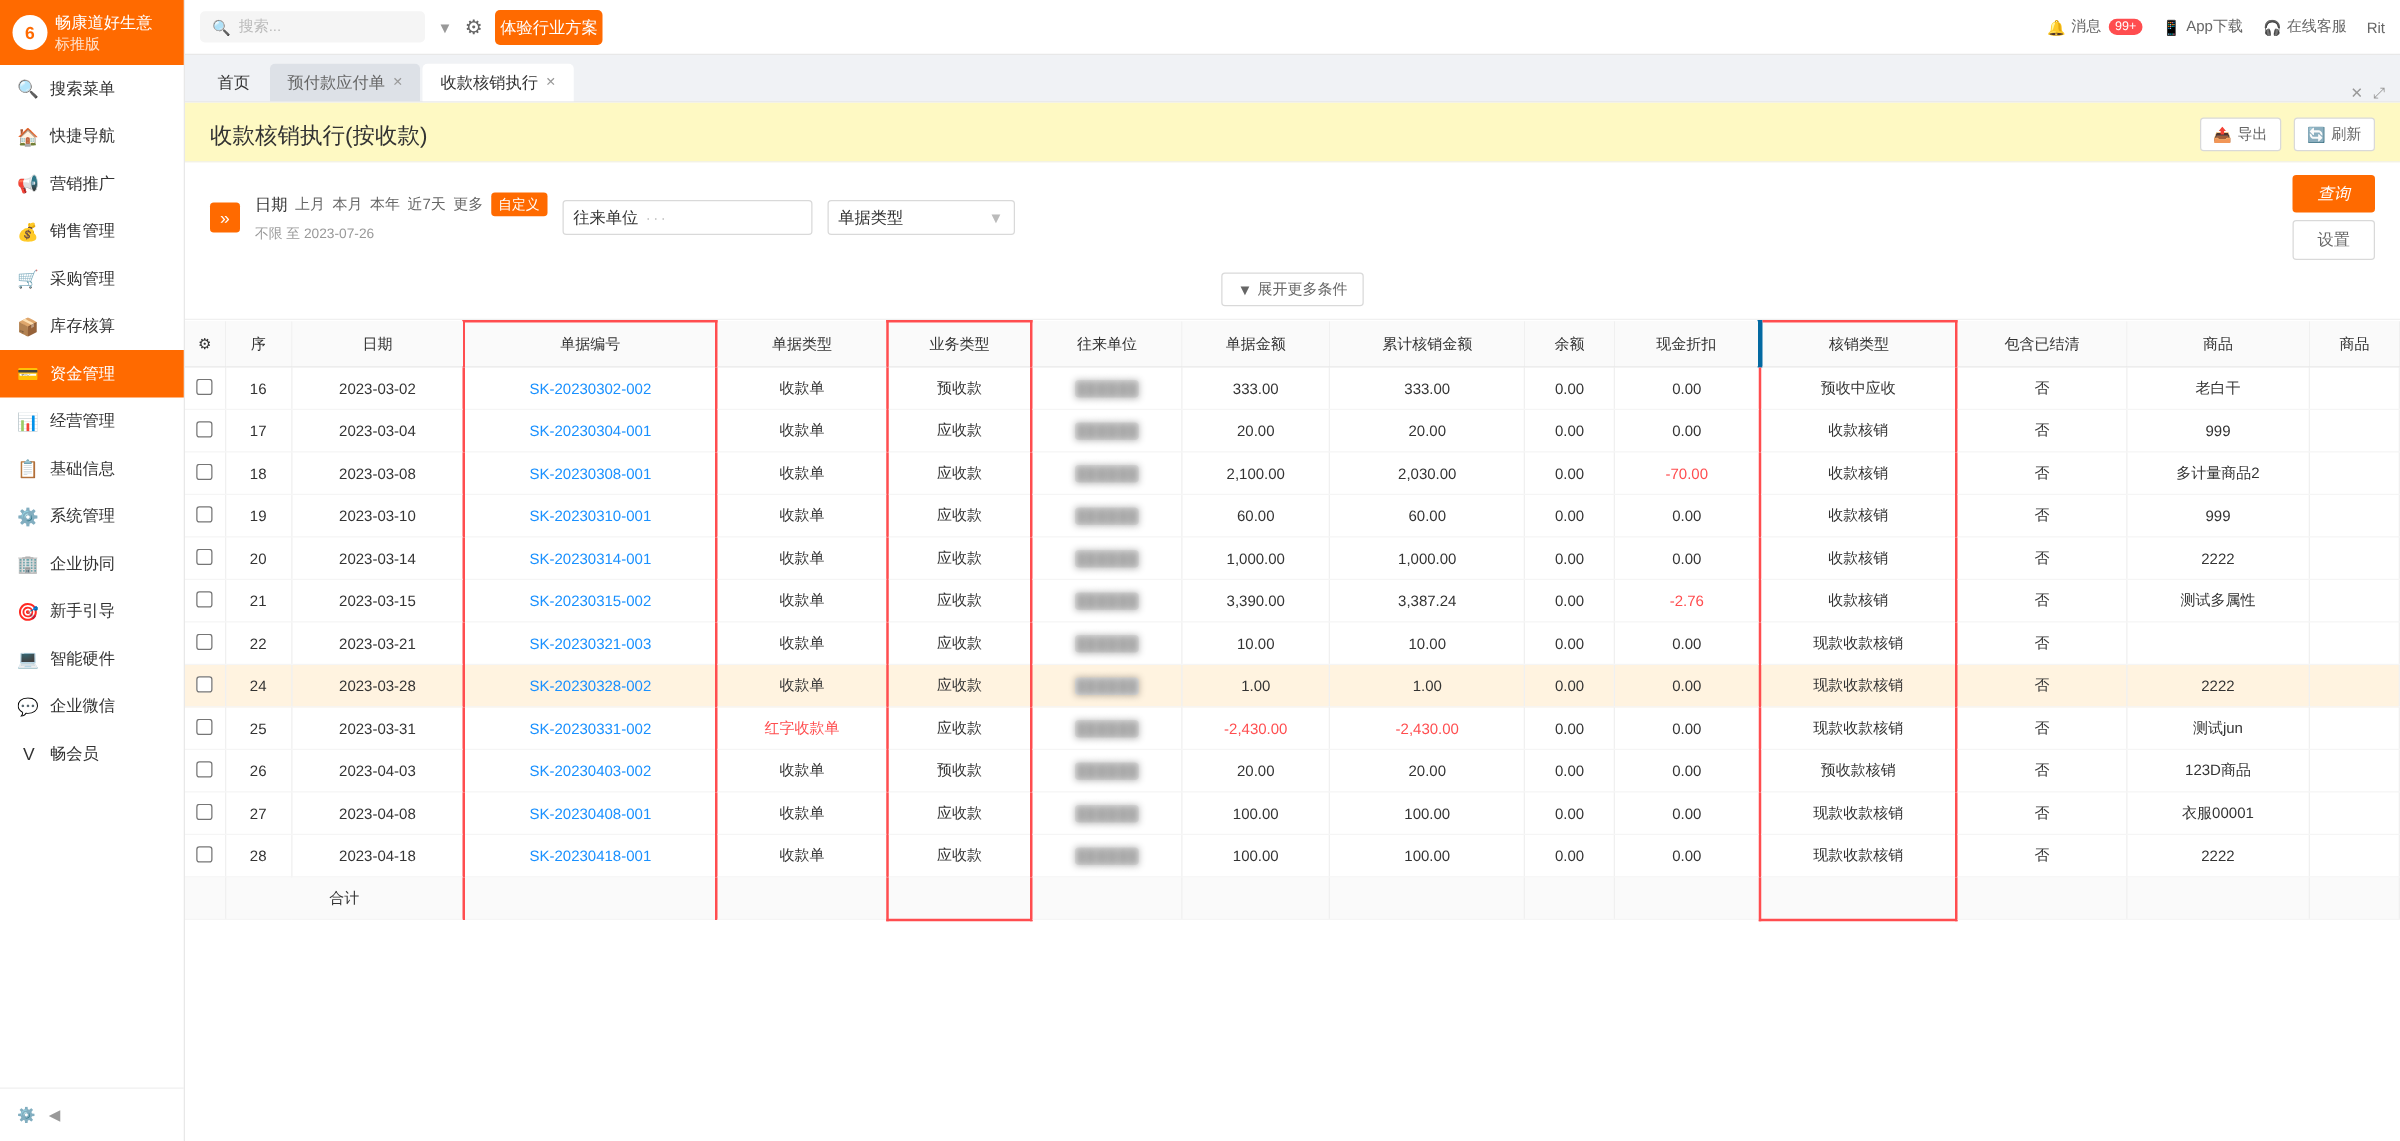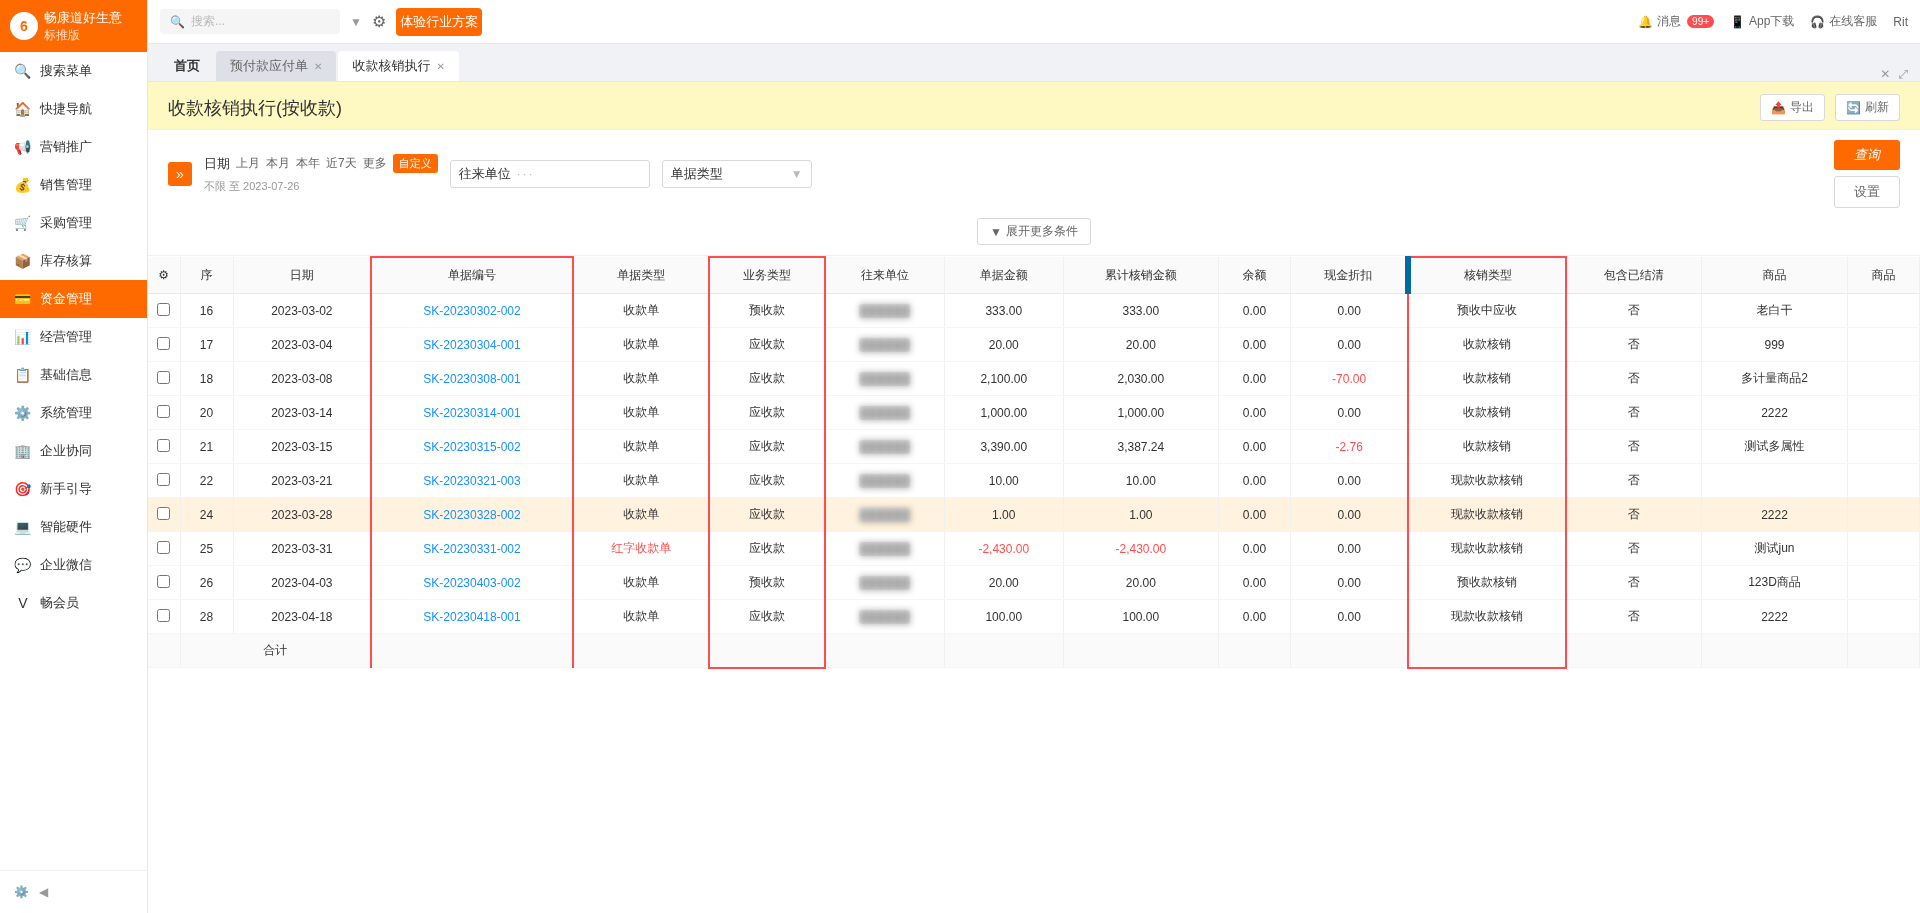--- a/index.html
+++ b/index.html
@@ -24,21 +24,21 @@
     .topbar-gear { color: #666; cursor: pointer; font-size: 16px; }
     .topbar-btn-orange { background: #ff6a00; color: #fff; border: none; border-radius: 4px; padding: 5px 4px; cursor: pointer; font-size: 13px; }
     .topbar-right { margin-left: auto; display: flex; align-items: center; gap: 16px; color: #666; font-size: 12px; }
     .msg-badge { background: #ff4d4f; color: #fff; border-radius: 10px; padding: 1px 5px; font-size: 10px; margin-left: 2px; }
 
     
     .tabs { height: 38px; background: #f0f2f5; display: flex; align-items: flex-end; padding: 0 12px; gap: 2px; flex-shrink: 0; border-bottom: 1px solid #e8e8e8; }
     .tab { padding: 6px 14px; border-radius: 4px 4px 0 0; cursor: pointer; font-size: 13px; display: flex; align-items: center; gap: 6px; background: #dde1e7; color: #666; }
     .tab.active { background: #fff; color: #333; }
     .tab-close { color: #999; font-size: 10px; cursor: pointer; }
-    .tab-home { background: transparent; color: #333; font-weight: 700; }
+    .tab-home { background: transparent; color: #333; font-weight: 400; }
 
     
     .content { flex: 1; background: #f5f5f5; overflow: auto; padding: 0; display: flex; flex-direction: column; }
     .page-header { background: #fef9c3; padding: 12px 20px 8px; display: flex; align-items: center; justify-content: space-between; border-bottom: 1px solid #f0f0f0; flex-shrink: 0; }
     .page-title { font-size: 18px; font-weight: 500; color: #333; }
     .page-actions { display: flex; gap: 10px; }
     .action-btn { display: flex; align-items: center; gap: 4px; color: #666; cursor: pointer; font-size: 12px; border: 1px solid #d9d9d9; border-radius: 3px; padding: 4px 10px; background: #fff; }
 
     
     .filter-bar { background: #fff; padding: 10px 20px; border-bottom: 1px solid #f0f0f0; flex-shrink: 0; }
@@ -270,21 +270,21 @@
             <th>序</th>
             <th>日期</th>
             <th style="border-left:2px solid #ff4d4f;border-right:2px solid #ff4d4f;border-top:2px solid #ff4d4f;">单据编号</th>
             <th>单据类型</th>
             <th style="border-left:2px solid #ff4d4f;border-right:2px solid #ff4d4f;border-top:2px solid #ff4d4f;">业务类型</th>
             <th>往来单位</th>
             <th>单据金额</th>
             <th>累计核销金额</th>
             <th>余额</th>
             <th>现金折扣</th>
-            <th style="border-left:6px solid #0369a1;border-right:2px solid #ff4d4f;border-top:2px solid #ff4d4f;">核销类型</th>
+            <th style="border-left:4px solid #0369a1;border-right:2px solid #ff4d4f;border-top:2px solid #ff4d4f;">核销类型</th>
             <th>包含已结清</th>
             <th>商品</th>
             <th>商品</th>
           </tr>
         </thead>
         <tbody id="table-body">
             <tr>
     <td><input type="checkbox" style=""></td>
     <td>16</td>
     <td>2023-03-02</td>
@@ -330,20 +330,37 @@
     <td class="">2,030.00</td>
     <td>0.00</td>
     <td class="negative">-70.00</td>
     <td style="border-left:2px solid #ff4d4f;border-right:2px solid #ff4d4f;">收款核销</td>
     <td>否</td>
     <td>多计量商品2</td>
     <td></td>
   </tr>
             <tr>
     <td><input type="checkbox" style=""></td>
+    <td>19</td>
+    <td>2023-03-10</td>
+    <td style="border-left:2px solid #ff4d4f;border-right:2px solid #ff4d4f;"><a class="link-text">SK-20230310-001</a></td>
+    <td style="color:#333">收款单</td>
+    <td style="border-left:2px solid #ff4d4f;border-right:2px solid #ff4d4f;">应收款</td>
+    <td><span class="blurred">██████</span></td>
+    <td class="">60.00</td>
+    <td class="">60.00</td>
+    <td>0.00</td>
+    <td class="">0.00</td>
+    <td style="border-left:2px solid #ff4d4f;border-right:2px solid #ff4d4f;">收款核销</td>
+    <td>否</td>
+    <td>999</td>
+    <td></td>
+  </tr>
+            <tr>
+    <td><input type="checkbox" style=""></td>
     <td>20</td>
     <td>2023-03-14</td>
     <td style="border-left:2px solid #ff4d4f;border-right:2px solid #ff4d4f;"><a class="link-text">SK-20230314-001</a></td>
     <td style="color:#333">收款单</td>
     <td style="border-left:2px solid #ff4d4f;border-right:2px solid #ff4d4f;">应收款</td>
     <td><span class="blurred">██████</span></td>
     <td class="">1,000.00</td>
     <td class="">1,000.00</td>
     <td>0.00</td>
     <td class="">0.00</td>
@@ -432,20 +449,37 @@
     <td class="">20.00</td>
     <td>0.00</td>
     <td class="">0.00</td>
     <td style="border-left:2px solid #ff4d4f;border-right:2px solid #ff4d4f;">预收款核销</td>
     <td>否</td>
     <td>123D商品</td>
     <td></td>
   </tr>
             <tr>
     <td><input type="checkbox" style=""></td>
+    <td>27</td>
+    <td>2023-04-08</td>
+    <td style="border-left:2px solid #ff4d4f;border-right:2px solid #ff4d4f;"><a class="link-text">SK-20230408-001</a></td>
+    <td style="color:#333">收款单</td>
+    <td style="border-left:2px solid #ff4d4f;border-right:2px solid #ff4d4f;">应收款</td>
+    <td><span class="blurred">██████</span></td>
+    <td class="">100.00</td>
+    <td class="">100.00</td>
+    <td>0.00</td>
+    <td class="">0.00</td>
+    <td style="border-left:2px solid #ff4d4f;border-right:2px solid #ff4d4f;">现款收款核销</td>
+    <td>否</td>
+    <td>衣服00001</td>
+    <td></td>
+  </tr>
+            <tr>
+    <td><input type="checkbox" style=""></td>
     <td>28</td>
     <td>2023-04-18</td>
     <td style="border-left:2px solid #ff4d4f;border-right:2px solid #ff4d4f;"><a class="link-text">SK-20230418-001</a></td>
     <td style="color:#333">收款单</td>
     <td style="border-left:2px solid #ff4d4f;border-right:2px solid #ff4d4f;">应收款</td>
     <td><span class="blurred">██████</span></td>
     <td class="">100.00</td>
     <td class="">100.00</td>
     <td>0.00</td>
     <td class="">0.00</td>

